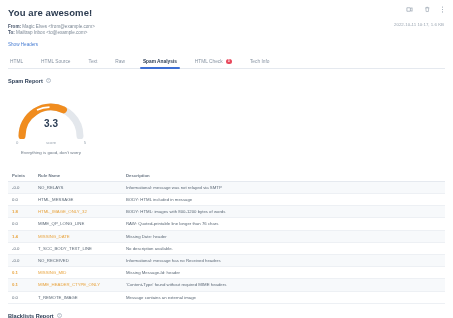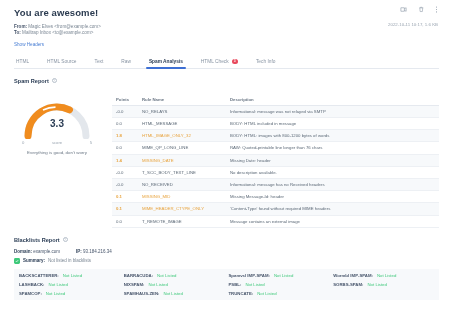--- a/index.html
+++ b/index.html
@@ -4,21 +4,21 @@
 <style>
   * { box-sizing: border-box; }
   html, body { margin: 0; padding: 0; }
   body {
     width: 453px; height: 318px;
     background: #ffffff;
     font-family: "Liberation Sans", sans-serif;
     color: #3b4a5a;
     overflow: hidden;
   }
-  .page { position: relative; width: 453px; height: 318px; padding: 0 14px; }
+  .page { position: relative; width: 453px; height: 318px; padding: 0 8px; }
 
   
   .hdr { padding-top: 7px; position: relative; }
   .subject {
     font-size: 9.5px; font-weight: bold; color: #2b3b50;
     letter-spacing: .1px; line-height: 12px;
   }
   .addr { margin-top: 5px; font-size: 4.6px; line-height: 6.4px; color: #7b8794; }
   .addr .lbl { font-weight: bold; color: #46546a; }
   .showhdr {
@@ -62,21 +62,21 @@
     display: flex; align-items: center; gap: 3px;
   }
   .qmark {
     width: 5px; height: 5px; border-radius: 50%;
     border: .6px solid #b6bfca; color: #b6bfca;
     font-size: 3.4px; font-weight: normal; line-height: 4px;
     text-align: center; display: inline-block;
   }
 
   
-  .spam-wrap { margin-top: 8px; display: flex; gap: 12px; }
+  .spam-wrap { margin-top: 8px; display: flex; gap: 12px; flex-direction: column; }
   .gauge-col { width: 86px; flex: none; }
   .gauge-box { margin-top: 7px; text-align: center; }
   .gauge { position: relative; width: 70px; height: 40px; margin: 0 auto; }
   .gauge svg { display: block; }
   .gauge-score {
     position: absolute; left: 0; right: 0; top: 19px;
     font-size: 10px; font-weight: bold; color: #2c3e56; text-align: center;
   }
   .gauge-ends {
     position: relative; width: 70px; margin: 1px auto 0;

